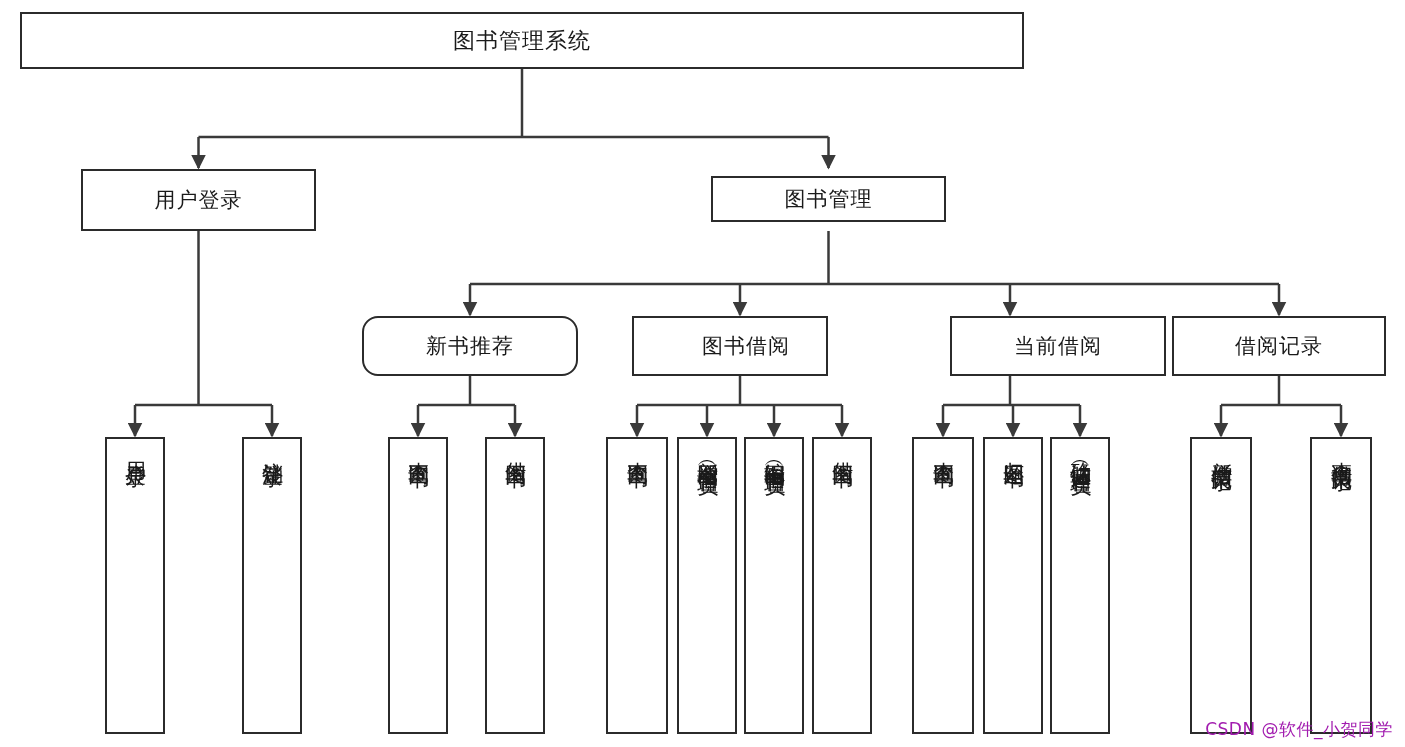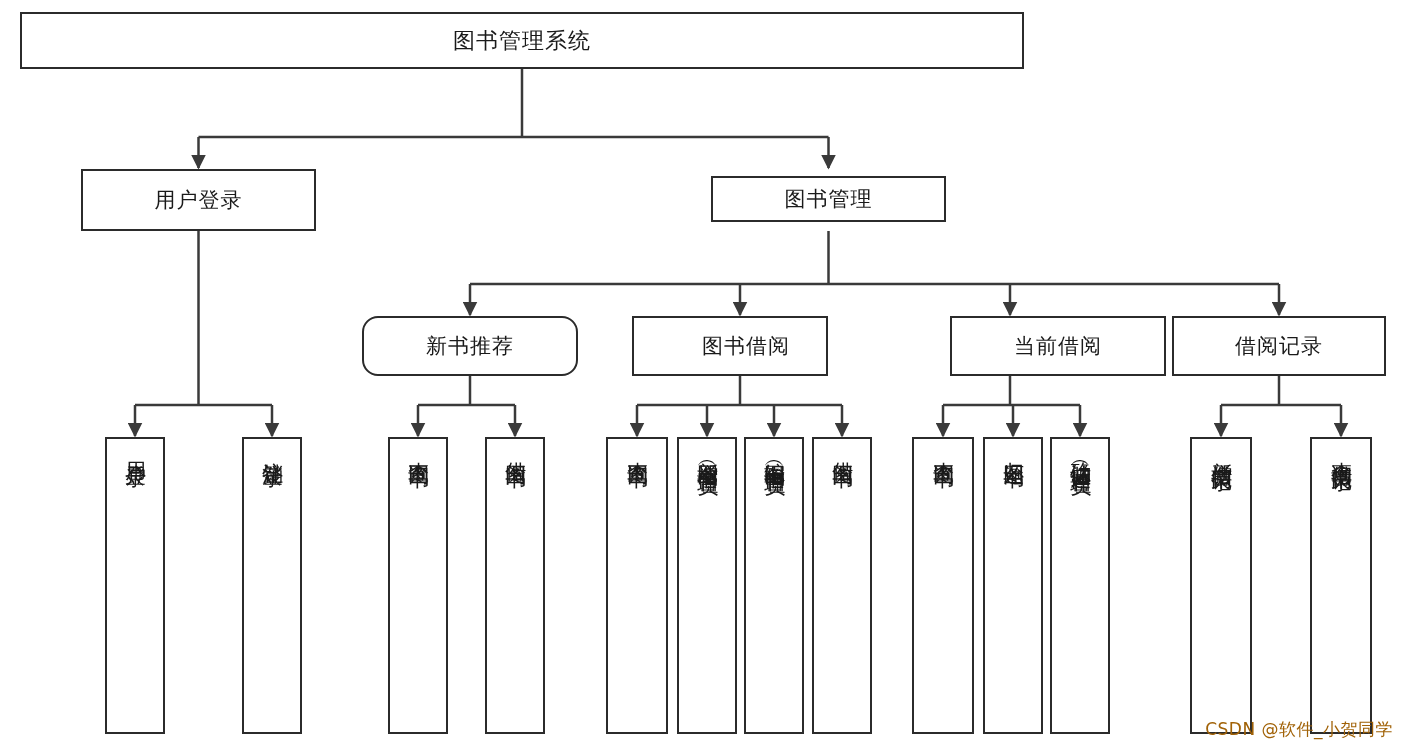--- a/index.html
+++ b/index.html
@@ -64,21 +64,21 @@
     width: 1405px;
     height: 747px;
     z-index: 1;
     pointer-events: none;
   }
   .watermark {
     position: absolute;
     right: 12px;
     bottom: 6px;
     font-size: 17px;
-    color: #a16207;
+    color: #a21caf;
     letter-spacing: 0.5px;
     z-index: 3;
     white-space: nowrap;
   }
 </style>
 </head>
 <body>
 
 <div id="canvas">
   <svg id="connectors" viewBox="0 0 1405 747" xmlns="http://www.w3.org/2000/svg">

